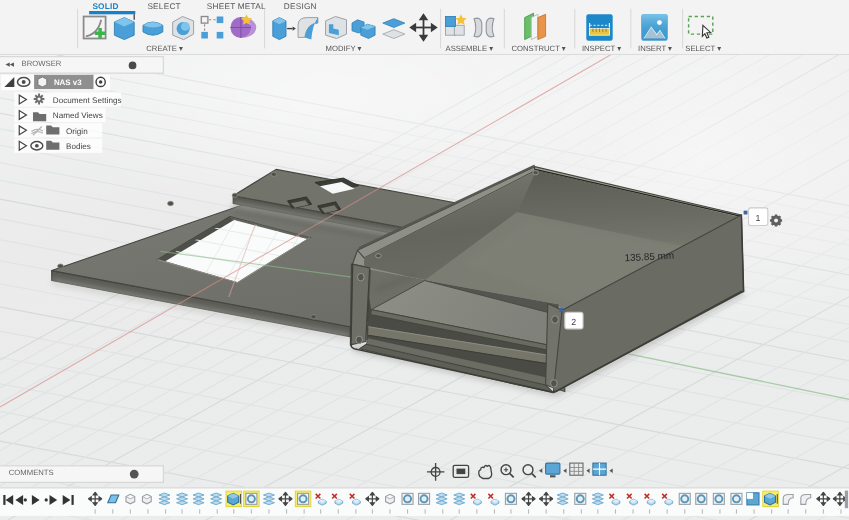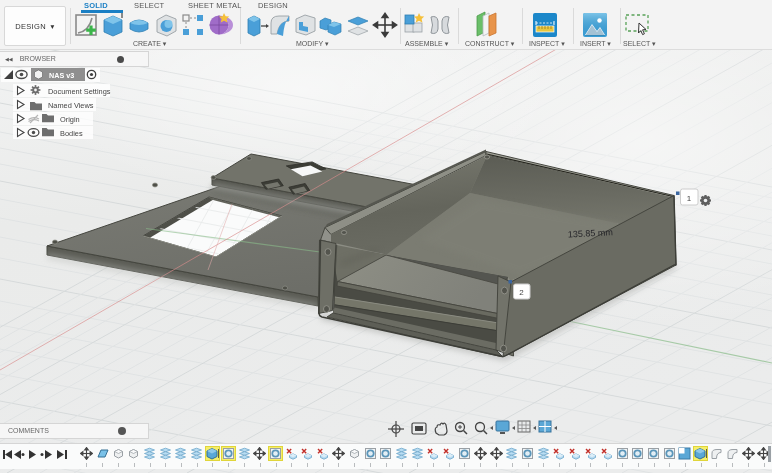--- a/index.html
+++ b/index.html
@@ -264,21 +264,20 @@
   <circle r="1.8" fill="#edeff0"></circle>
 </g>
 <rect x="508.5" y="280" width="3.5" height="3.5" fill="#3b66a0"></rect>
 <rect x="513.5" y="284" width="16.5" height="15" rx="2" fill="#ffffff" stroke="#cccccc"></rect>
 <text x="521.5" y="295" font-size="8" fill="#444" text-anchor="middle">2</text>
 <text x="568" y="237.5" font-size="9" fill="#26262a" transform="rotate(-3 568 237.5)">135.85 mm</text>
 
 </svg>
 
 <div id="toolbar">
-  <div id="designbtn">DESIGN&nbsp;&nbsp;▾</div>
   <div class="tab" style="left:84px;color:#1a7fc4;font-weight:bold;">SOLID</div>
   <div class="abs" style="left:81px;top:10px;width:42px;height:3px;background:#1a7fc4;"></div>
   <div class="tab" style="left:134px;">SELECT</div>
   <div class="tab" style="left:188px;">SHEET METAL</div>
   <div class="tab" style="left:258px;">DESIGN</div>
   <svg class="abs" style="left:0;top:0" width="700" height="49">
     <g transform="translate(75,14)">
       <rect x="1" y="1" width="20" height="20" fill="none" stroke="#8a8a8a" stroke-width="1.6"></rect>
       <path d="M3,19 Q14,17 17,4" fill="none" stroke="#8a8a8a" stroke-width="1.6"></path>
       <path d="M13,13 h4 v4 h4 v4 h-4 v4 h-4 v-4 h-4 v-4 h4 z" fill="#3bb54a" transform="translate(4,1) scale(0.8)"></path>

